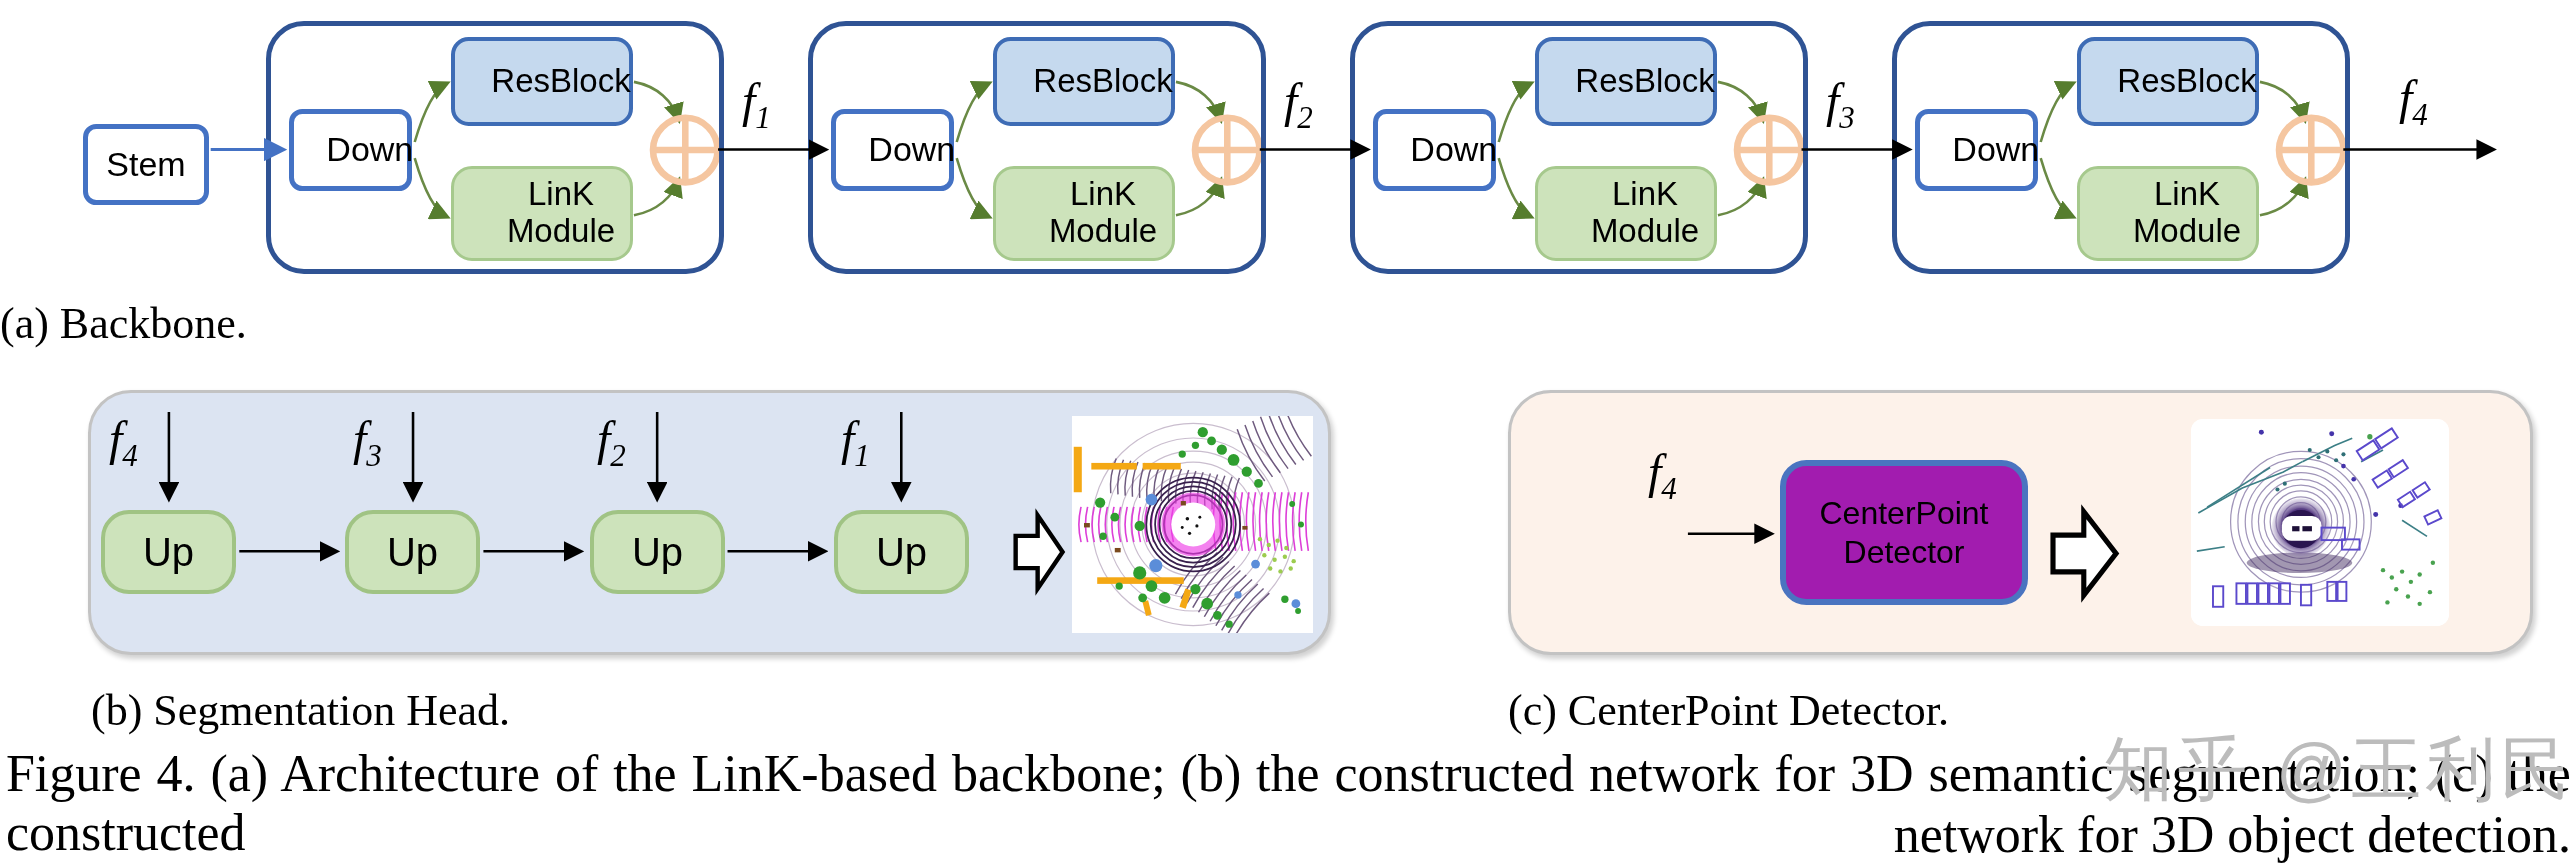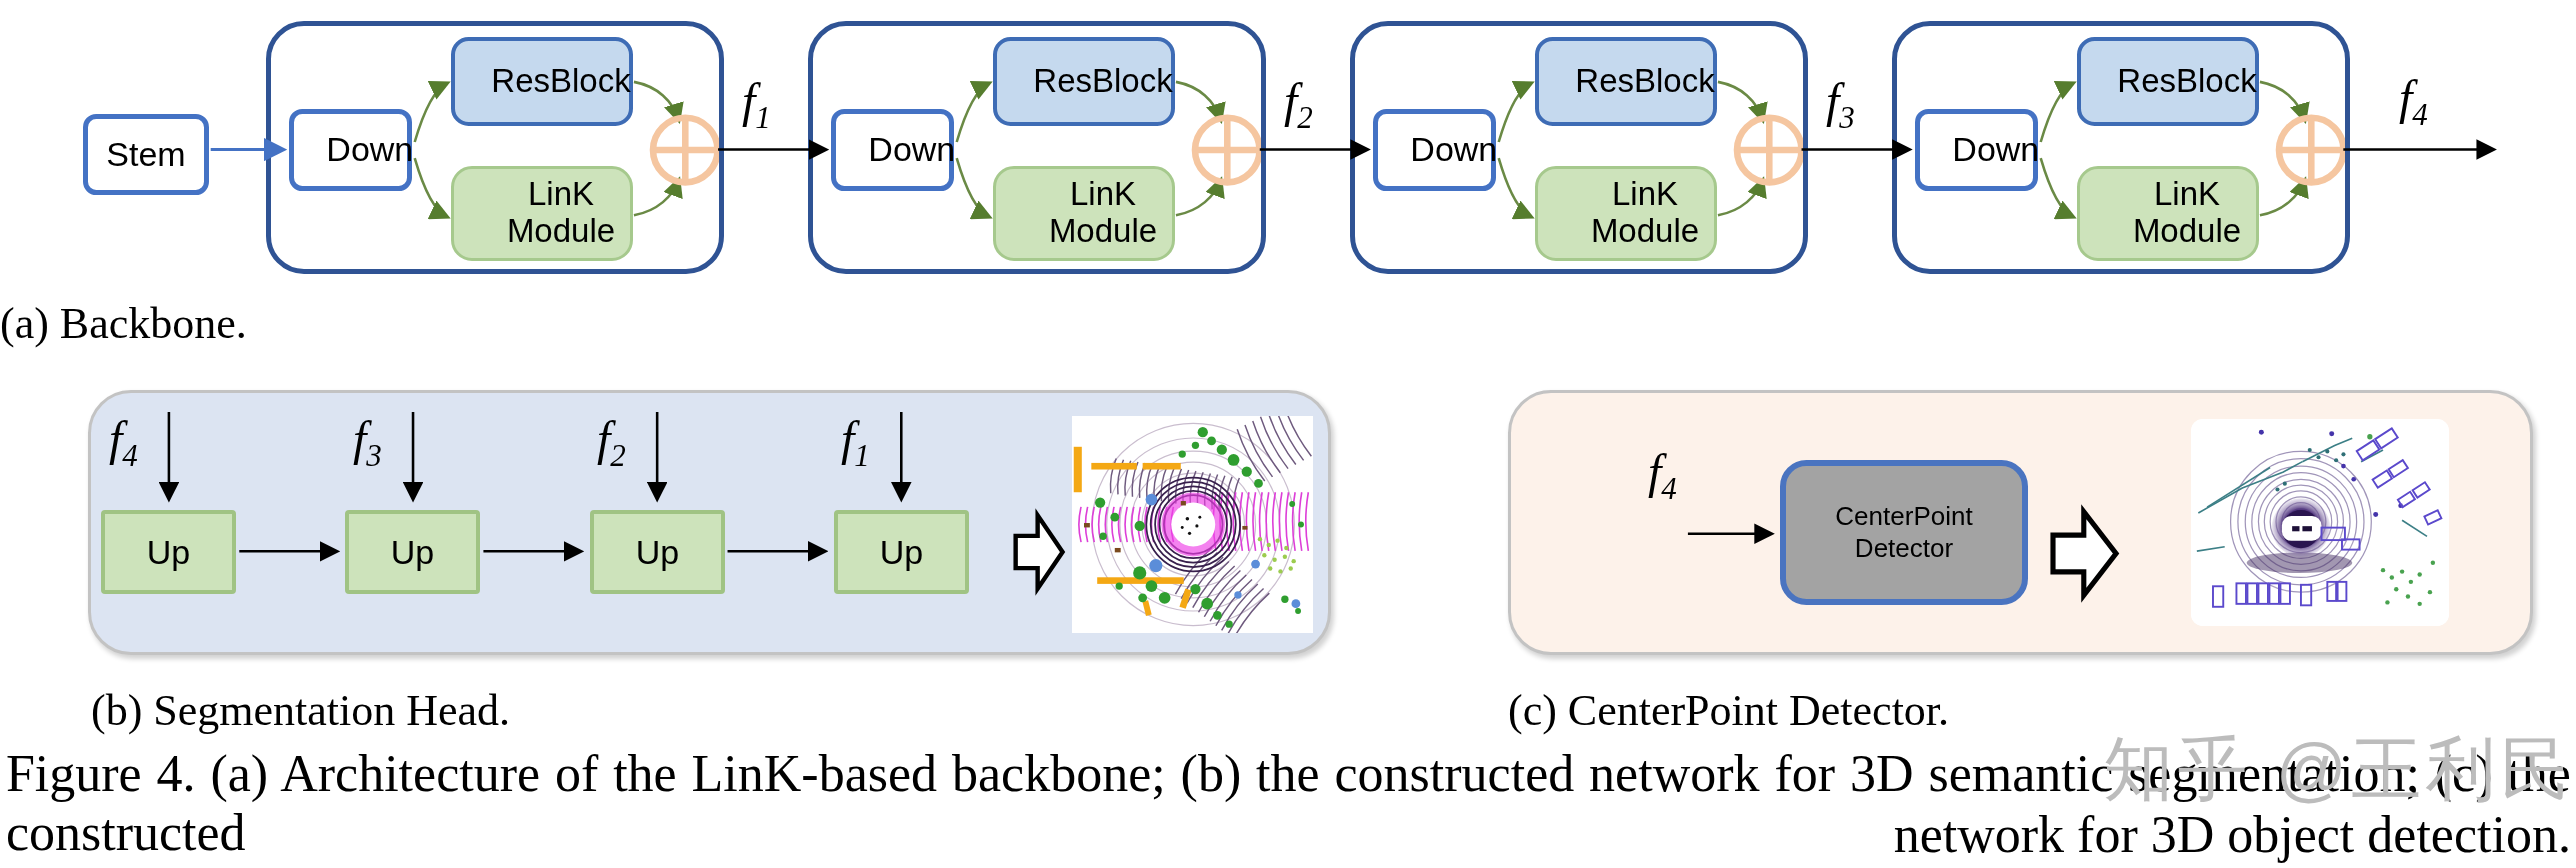--- a/index.html
+++ b/index.html
@@ -12,21 +12,21 @@
   #stage-1{left:266px}#stage-2{left:808px}#stage-3{left:1350px}#stage-4{left:1892px}
   .stage-svg{position:absolute;left:0;top:0;}
   .node{position:absolute;display:flex;align-items:center;justify-content:center;text-align:center;
         box-sizing:border-box;line-height:1.12;padding-left:38px;}
   .down{left:18.3px;top:83px;width:123px;height:82px;border:5.1px solid #4472c4;border-radius:13.2px;
         background:#fff;font-size:34px;}
   .resblock{left:180px;top:11px;width:182px;height:89px;border:4.4px solid #3e6cb5;border-radius:17.6px;
         background:#c5d9ee;font-size:33px;}
   .linkmod{left:180px;top:140px;width:182px;height:95px;border:3.7px solid #a6c98d;border-radius:21px;
         background:#cde3bb;font-size:33px;}
-  .stem{position:absolute;left:83px;top:114px;width:126px;height:81px;border:5.1px solid #4472c4;
+  .stem{position:absolute;left:83px;top:124px;width:126px;height:81px;border:5.1px solid #4472c4;
         border-radius:13.2px;background:#fff;font-size:34px;display:flex;align-items:center;
         justify-content:center;box-sizing:border-box;}
 
   
   .f-label{position:absolute;font-family:Liberation Serif, serif;font-style:italic;font-size:48px;
            z-index:11;white-space:nowrap;}
   .f-label sub{font-size:31px;line-height:0;}
   .f-out-1{left:742px;top:73px}.f-out-2{left:1284px;top:73px}
   .f-out-3{left:1826px;top:73px}.f-out-4{left:2399px;top:70px}
   .fin-1{left:109px;top:411px}.fin-2{left:353px;top:411px}
@@ -43,25 +43,25 @@
                font-size:52px;z-index:2;}
   #fig-cap-1{top:744px;text-align:justify;text-align-last:justify;}
   #fig-cap-2{top:805px;text-align:right;}
 
   
   .panel{position:absolute;top:390px;height:265px;border:3.7px solid #c3c3c3;border-radius:43px;
          box-sizing:border-box;box-shadow:2.9px 3.7px 5.1px rgba(0,0,0,0.18);}
   #panel-b{left:88px;width:1243px;background:#dce4f2;}
   #panel-c{left:1508px;width:1025px;background:#fdf2ea;}
   .upbox{position:absolute;top:510px;width:135px;height:84px;background:#cde3bb;
-         border:4.4px solid #a0c384;border-radius:4px;font-size:34px;display:flex;
+         border:4.4px solid #a0c384;border-radius:28px;font-size:40px;display:flex;
          align-items:center;justify-content:center;box-sizing:border-box;z-index:6;}
   #up-1{left:101px}#up-2{left:345px}#up-3{left:590px}#up-4{left:834px}
-  .cp-box{position:absolute;left:1780px;top:460px;width:248px;height:145px;background:#a3a3a3;
-          border:6.6px solid #4a74c0;border-radius:26.4px;font-size:26px;display:flex;align-items:center;
+  .cp-box{position:absolute;left:1780px;top:460px;width:248px;height:145px;background:#a21caf;
+          border:6.6px solid #4a74c0;border-radius:26.4px;font-size:32px;display:flex;align-items:center;
           justify-content:center;text-align:center;line-height:1.2;box-sizing:border-box;z-index:6;}
 
   
   .out-img{position:absolute;z-index:6;background:#fff;}
   #seg-img{left:1072px;top:416px;}
   #det-img{left:2191px;top:419px;border-radius:11.7px;}
 
   
   #overlay{position:absolute;left:0;top:0;z-index:10;pointer-events:none;}
 

